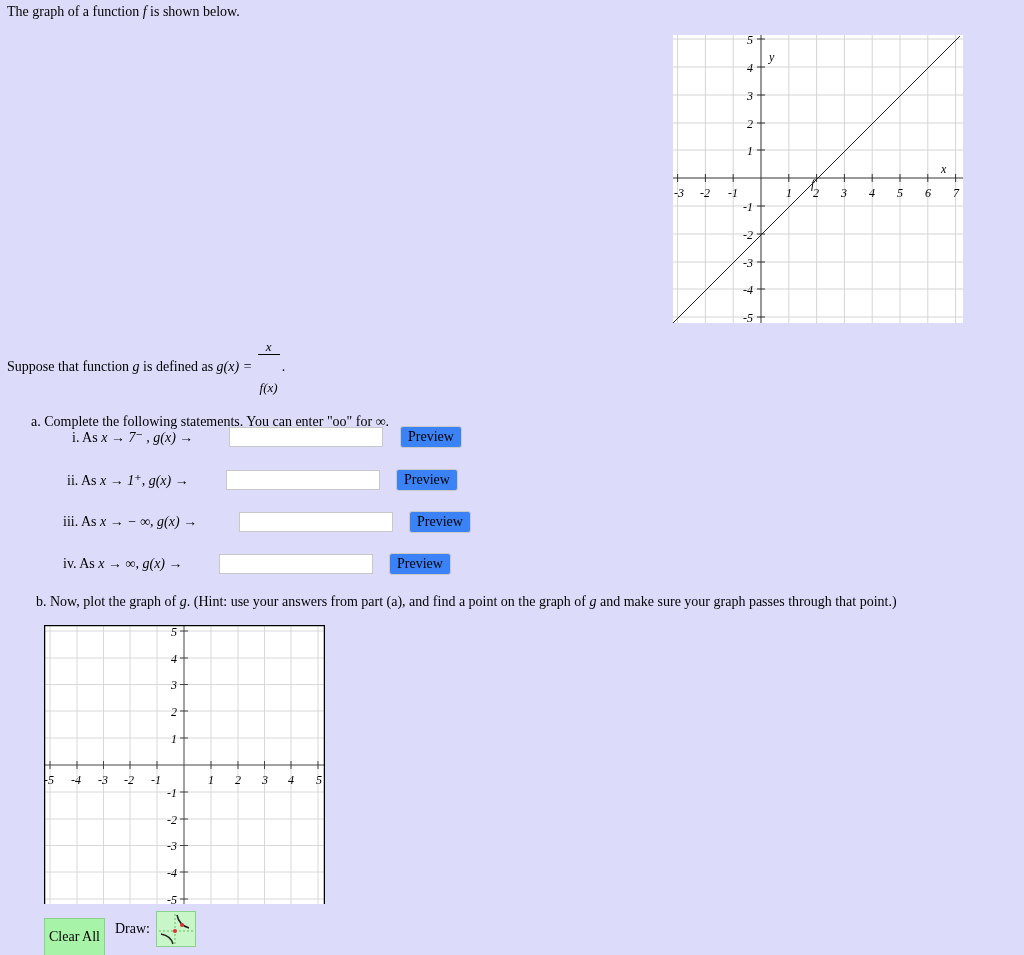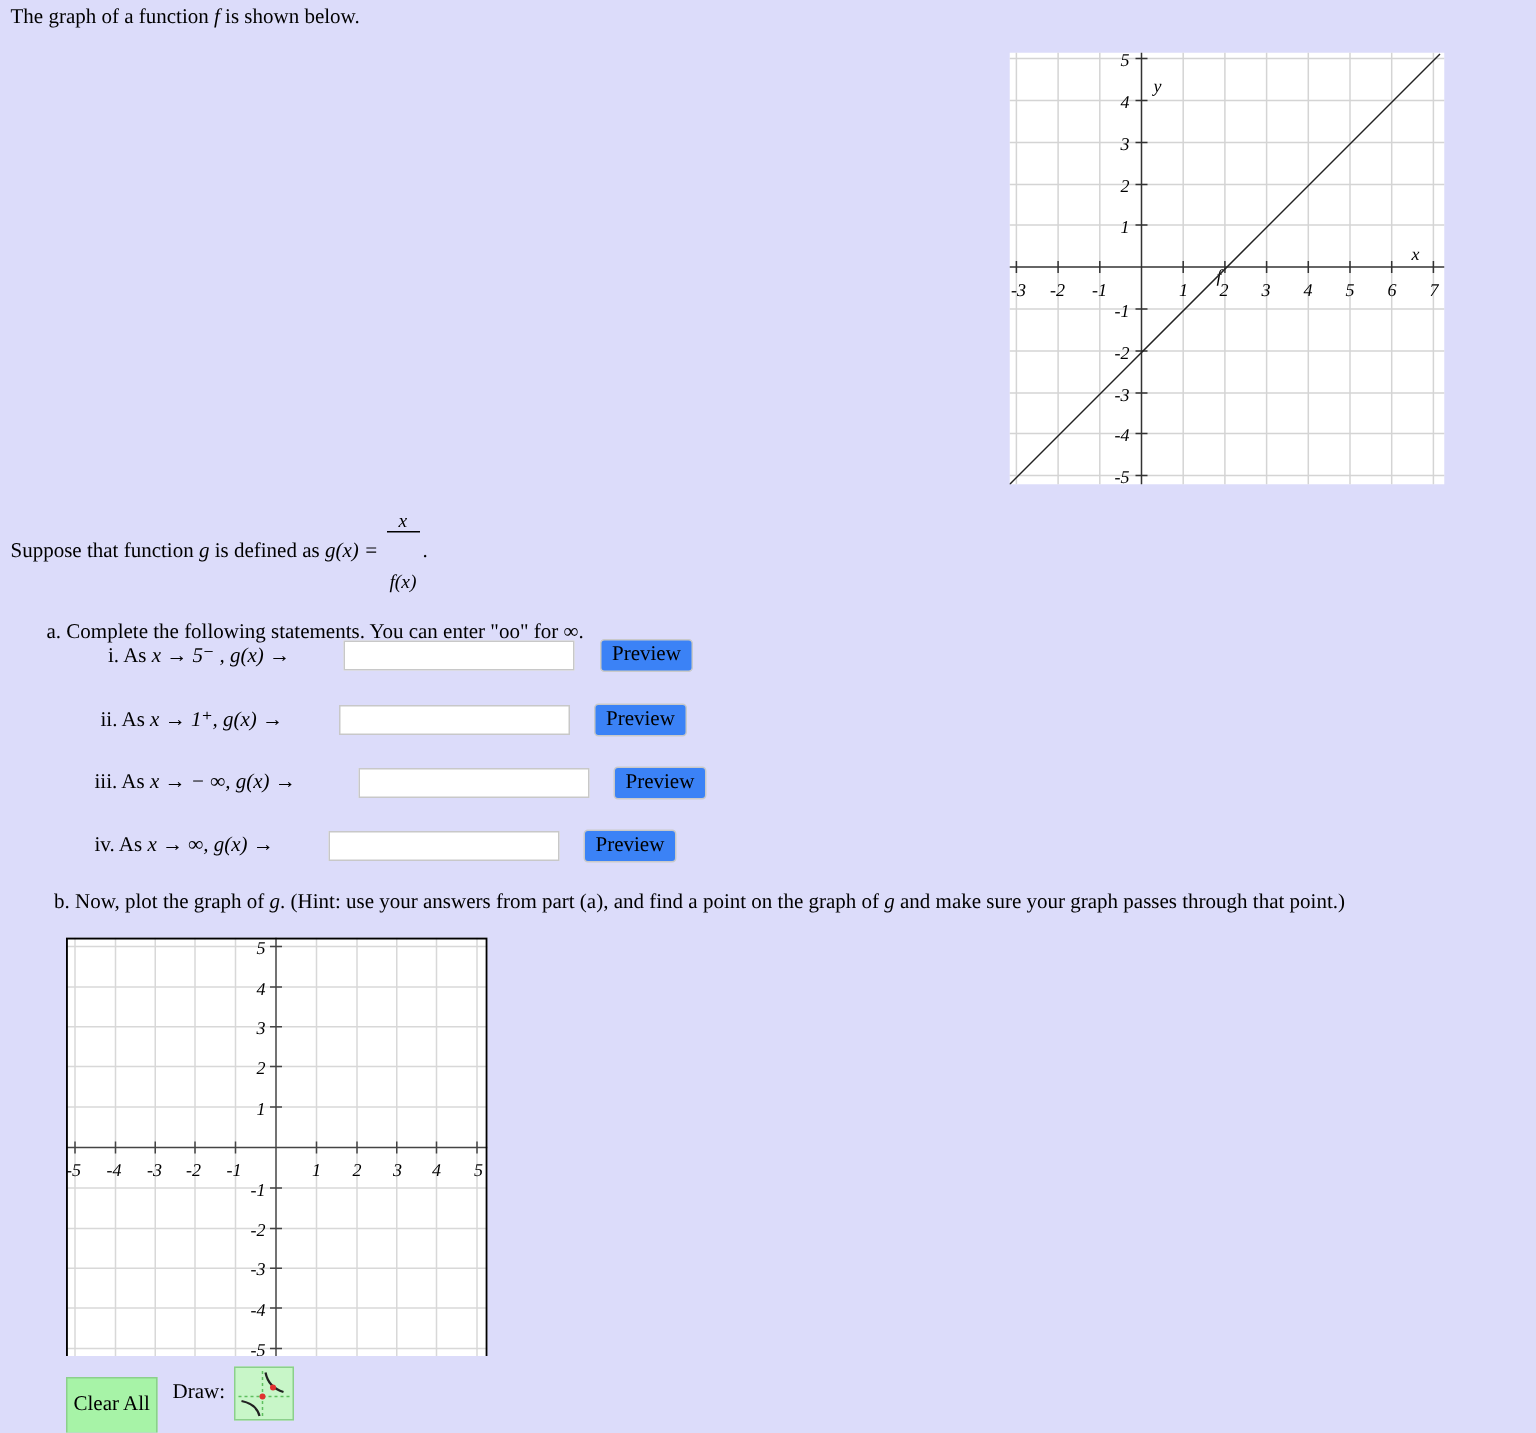--- a/index.html
+++ b/index.html
@@ -125,21 +125,21 @@
 </svg>
 
 <div class="abs" style="left:7px; top:340px; font-size:14px; line-height:34px;">
   <span>Suppose that function </span><span class="mi">g</span><span> is defined as </span><span class="mi">g(x) =</span>
   <span class="frac"><span class="num mi">x</span><span class="den mi">f(x)</span></span><span>.</span>
 </div>
 
 <div class="abs" style="left:31px; top:394px;margin-top:20px;">a. Complete the following statements. You can enter "oo" for ∞.</div>
 
 <div class="abs" style="left:72px; top:429px;">
-  <span>i. As</span> <span class="mi">x → 5⁻ , g(x) →</span>
+  <span>i. As</span> <span class="mi">x → 7⁻ , g(x) →</span>
 </div>
 <input class="answer-input" type="text" style="left: 229px; top: 427px; width: 154px;" value="">
 <button class="preview-btn" style="left:400px; top:426px;">Preview</button>
 
 <div class="abs" style="left:67px; top:472px;">
   <span>ii. As</span> <span class="mi">x → 1⁺, g(x) →</span>
 </div>
 <input class="answer-input" type="text" style="left: 226px; top: 470px; width: 154px;" value="">
 <button class="preview-btn" style="left:396px; top:469px;">Preview</button>
 

